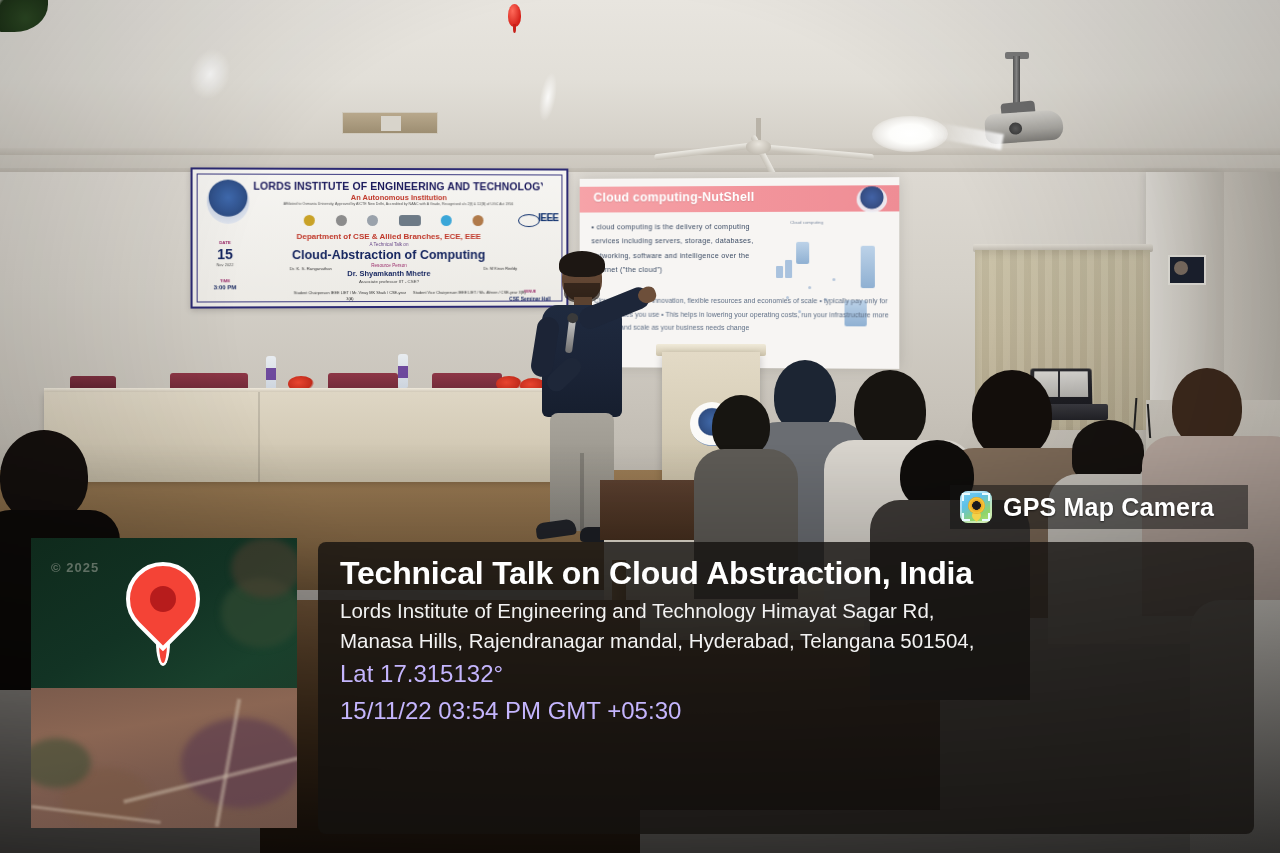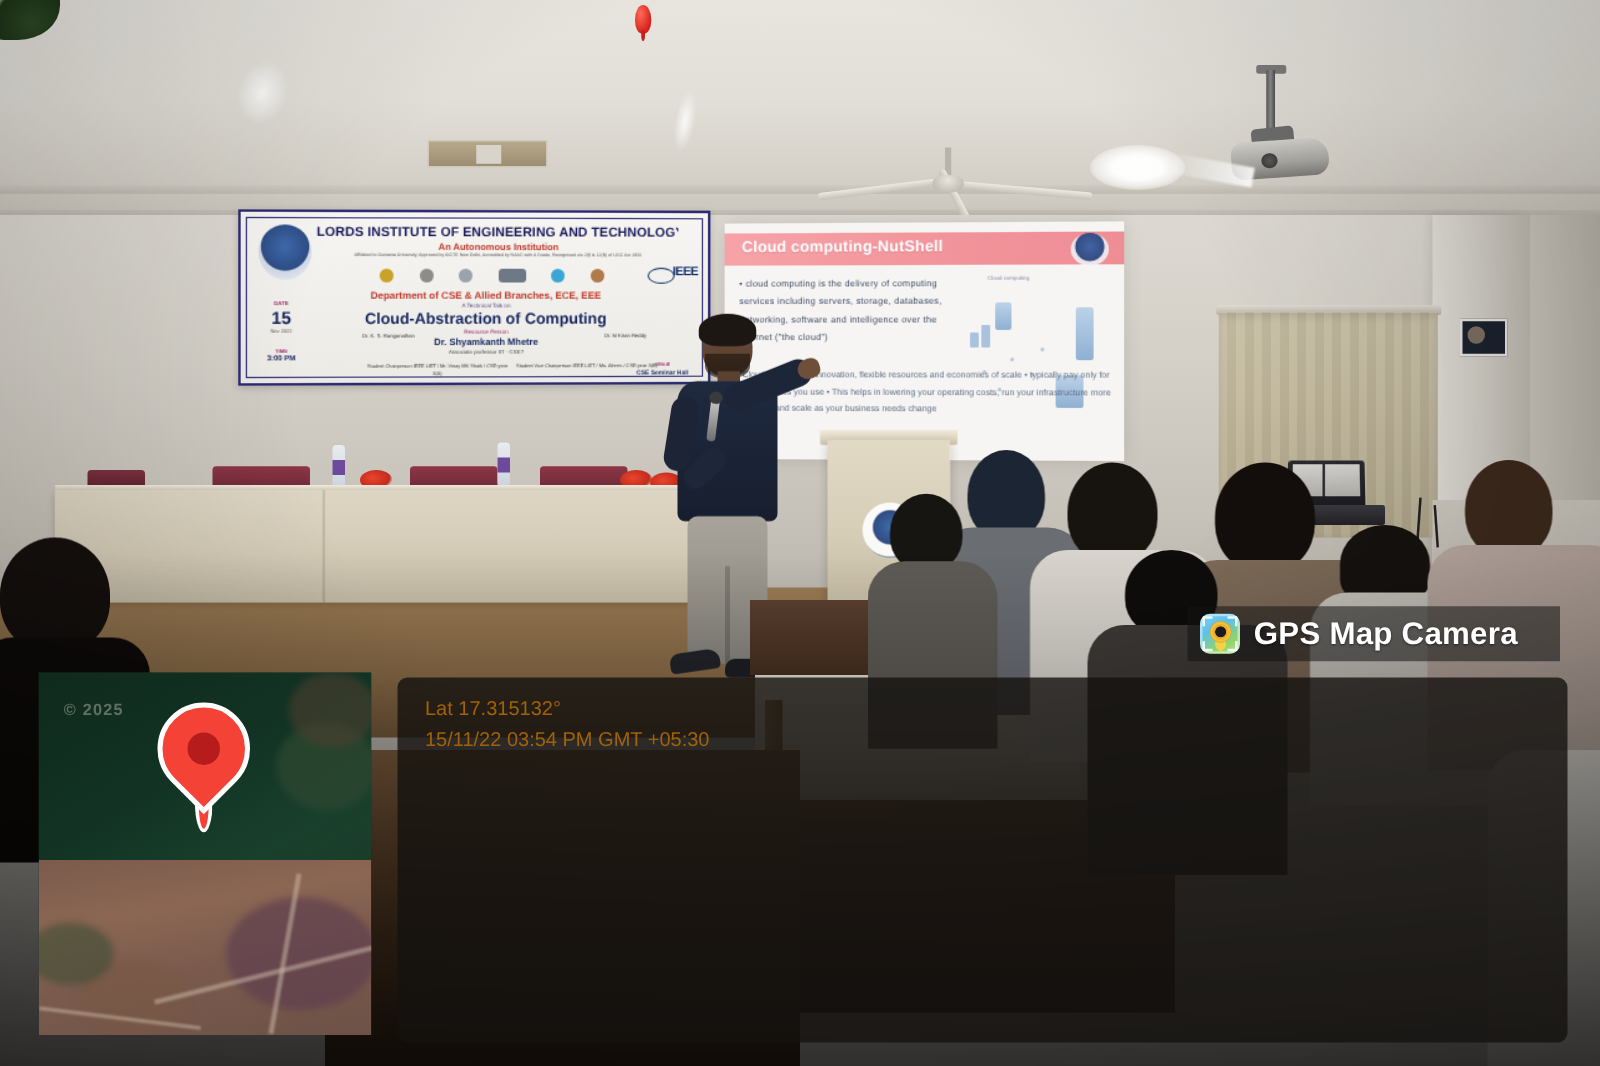--- a/index.html
+++ b/index.html
@@ -343,21 +343,21 @@
   .google-wm { position:absolute; left:6px; bottom:18px; font-size:37px; font-weight:normal;
     color:#ffffff; font-family:"Liberation Sans", sans-serif;
     text-shadow:0 0 3px rgba(0,0,0,.9), 0 1px 4px rgba(0,0,0,.8); letter-spacing:-.5px; }
 
   
   .info-panel { position:absolute; left:318px; top:542px; width:936px; height:292px;
     background:rgba(20,17,15,.80); border-radius:8px; padding:14px 20px 8px 22px; }
   .ip-title { color:#ffffff; font-size:32px; font-weight:bold; line-height:1.12;
     letter-spacing:-.2px; margin-bottom:4px; }
   .ip-line { color:#f2f2f2; font-size:20.5px; line-height:1.45; font-weight:normal; }
-  .ip-sub { color:#a16207; font-size:16px; line-height:1.55; }
+  .ip-sub { color:#c4b5fd; font-size:24px; line-height:1.55; }
 </style>
 </head>
 <body>
 
 <div id="stage">
 
   <div class="photo">
 
     <div class="ceiling">
       <div class="smudge1"></div>
@@ -574,17 +574,20 @@
     <div class="map-road mr3"></div>
     <div class="map-copy">© 2025</div>
     <div class="map-pin">
       <div class="pin-tail"></div>
       <div class="pin-shape"></div>
       <div class="pin-dot"></div>
     </div>
   </div>
 
   <div class="info-panel">
+    <div class="ip-title">Technical Talk on Cloud Abstraction, India</div>
+    <div class="ip-line">Lords Institute of Engineering and Technology Himayat Sagar Rd,</div>
+    <div class="ip-line">Manasa Hills, Rajendranagar mandal, Hyderabad, Telangana 501504,</div>
     <div class="ip-sub">Lat 17.315132°</div>
     <div class="ip-sub">15/11/22 03:54 PM GMT +05:30</div>
   </div>
 
 </div>
 
 </body></html>

